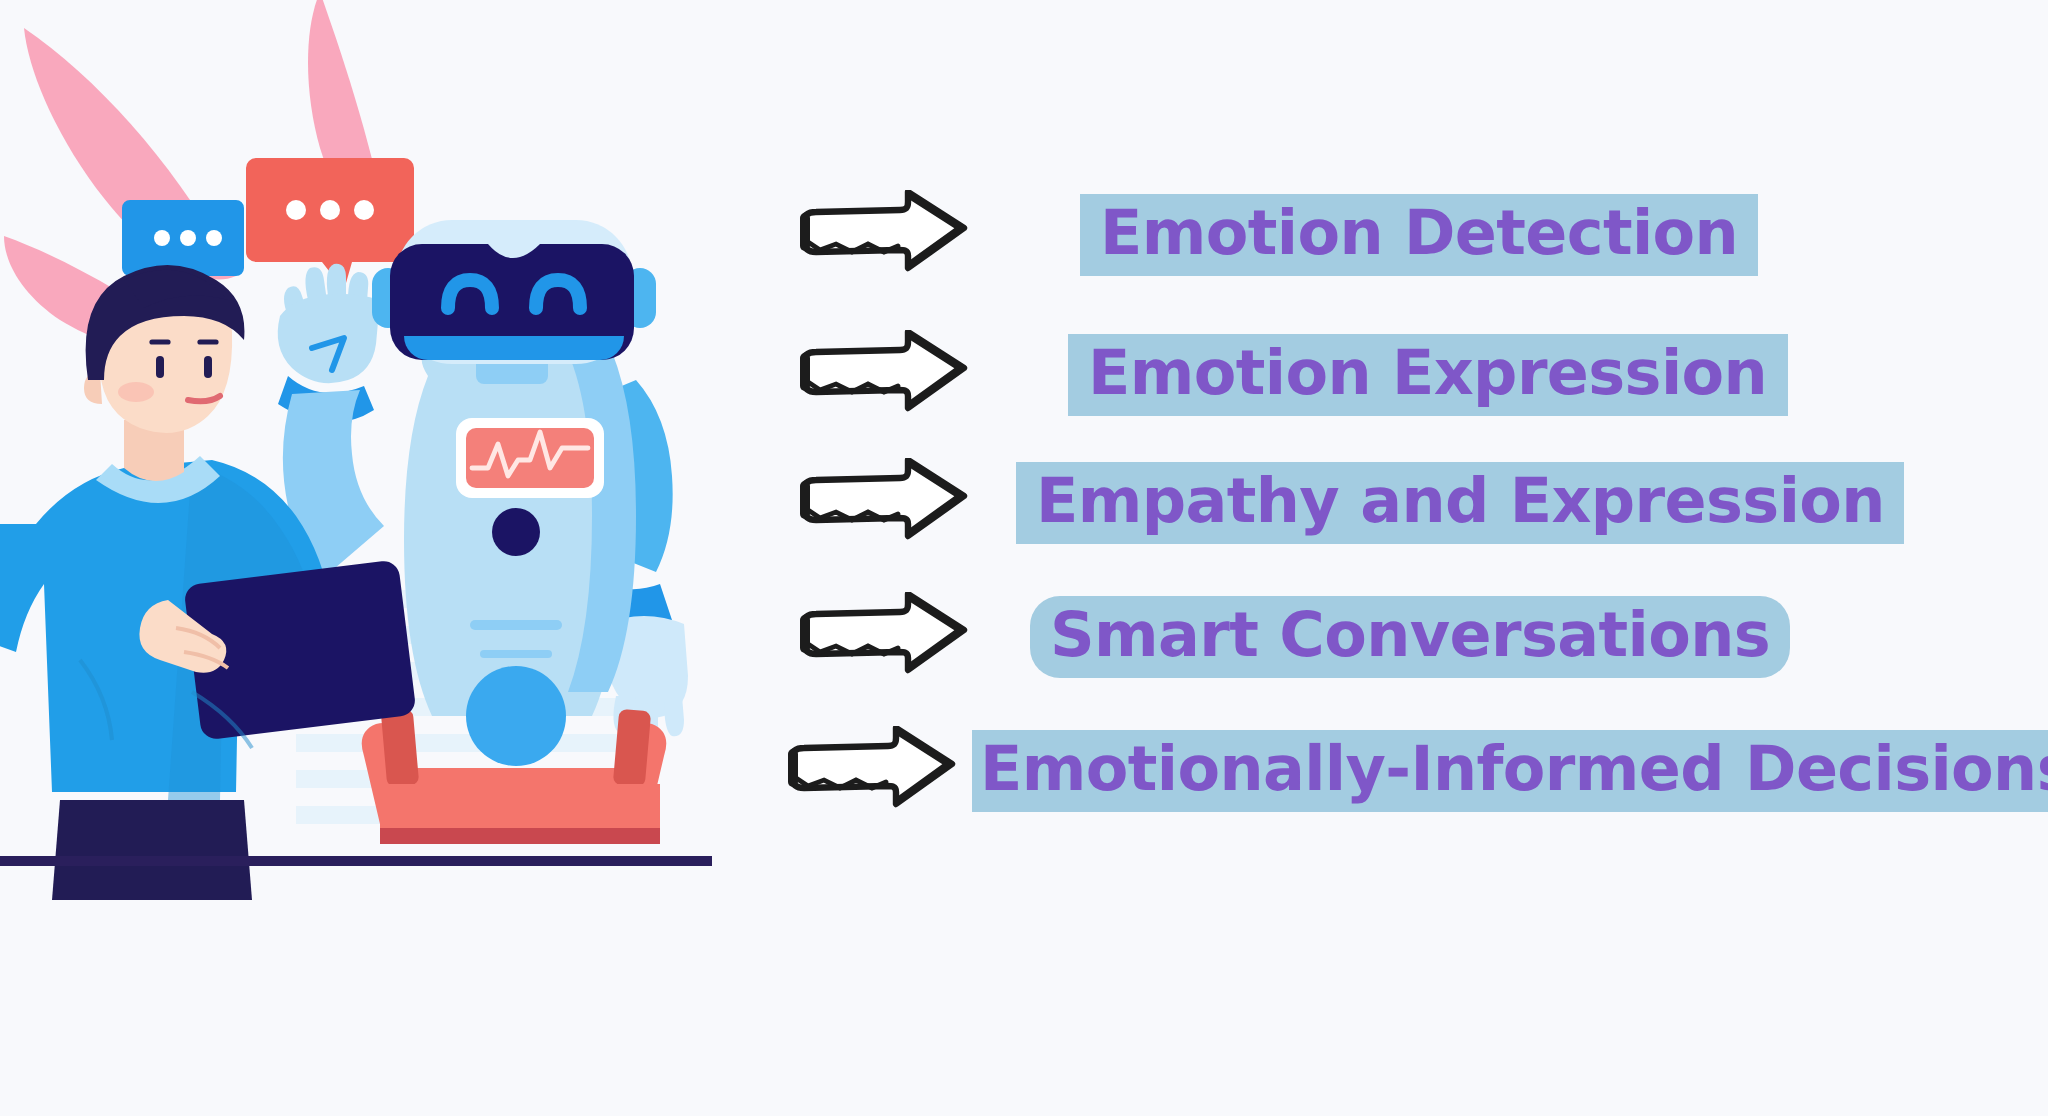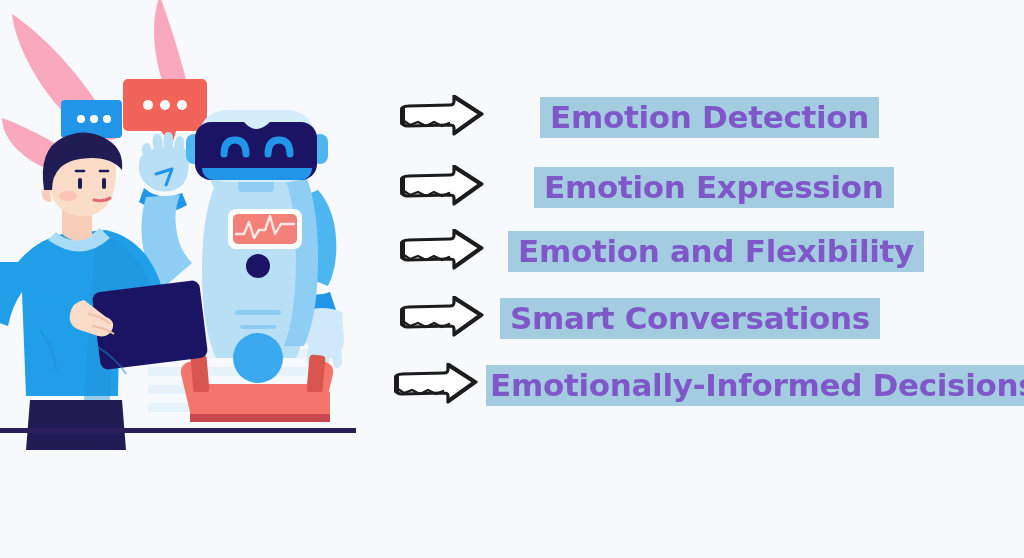--- a/index.html
+++ b/index.html
@@ -76,21 +76,21 @@
 
   .row-1 { top: 0px;   padding-left: 13px; }
   .row-2 { top: 70px;  padding-left: 13px; }
   .row-3 { top: 134px; padding-left: 13px; }
   .row-4 { top: 201px; padding-left: 13px; }
   .row-5 { top: 268px; padding-left: 7px; }
 
   .lbl-shift-1 { margin-left: 48px; }
   .lbl-shift-2 { margin-left: 42px; }
   .lbl-shift-3 { margin-left: 16px; }
-  .lbl-shift-4 { margin-left: 8px; }
+  .lbl-shift-4 { margin-left: 23px; border-radius: 15px; }
   .lbl-shift-5 { margin-left: 0px; }
 </style>
 </head>
 <body>
 
 <div id="canvas">
 
   <div id="illustration">
     <svg viewBox="0 0 380 450" width="380" height="450" xmlns="http://www.w3.org/2000/svg">
       <defs>
@@ -276,21 +276,21 @@
 
     <div class="feature-row row-3 r3">
       <span class="arrow-icon">
         <svg viewBox="0 0 86 46" xmlns="http://www.w3.org/2000/svg">
           <path d="M4 16 C 3 13, 6 11, 10 11 L 52 10 C 55 10, 56 9, 56 6 L 56 1 L 84 19 L 56 39 L 56 33 C 56 30, 54 30, 51 30 L 10 31 C 6 31, 4 29, 4 26 Z" fill="#ffffff" stroke="#1c1c1c" stroke-width="3.2" stroke-linejoin="round"></path>
           <path d="M6 26 L 12 30 L 20 27 L 28 31 L 36 27 L 44 31 L 51 28" stroke="#1c1c1c" stroke-width="2.4" fill="none" stroke-linecap="round"></path>
           <path d="M4.5 14 L 4.5 28" stroke="#1c1c1c" stroke-width="5" stroke-linecap="round"></path>
           <path d="M57 3 L 82 19 L 57 37" stroke="#1c1c1c" stroke-width="3.2" fill="none" stroke-linejoin="round"></path>
         </svg>
       </span>
-      <span class="feature-label lbl-shift-3">Emotion and Flexibility</span>
+      <span class="feature-label lbl-shift-3">Empathy and Expression</span>
     </div>
 
     <div class="feature-row row-4 r4">
       <span class="arrow-icon">
         <svg viewBox="0 0 86 46" xmlns="http://www.w3.org/2000/svg">
           <path d="M4 16 C 3 13, 6 11, 10 11 L 52 10 C 55 10, 56 9, 56 6 L 56 1 L 84 19 L 56 39 L 56 33 C 56 30, 54 30, 51 30 L 10 31 C 6 31, 4 29, 4 26 Z" fill="#ffffff" stroke="#1c1c1c" stroke-width="3.2" stroke-linejoin="round"></path>
           <path d="M6 26 L 12 30 L 20 27 L 28 31 L 36 27 L 44 31 L 51 28" stroke="#1c1c1c" stroke-width="2.4" fill="none" stroke-linecap="round"></path>
           <path d="M4.5 14 L 4.5 28" stroke="#1c1c1c" stroke-width="5" stroke-linecap="round"></path>
           <path d="M57 3 L 82 19 L 57 37" stroke="#1c1c1c" stroke-width="3.2" fill="none" stroke-linejoin="round"></path>
         </svg>

